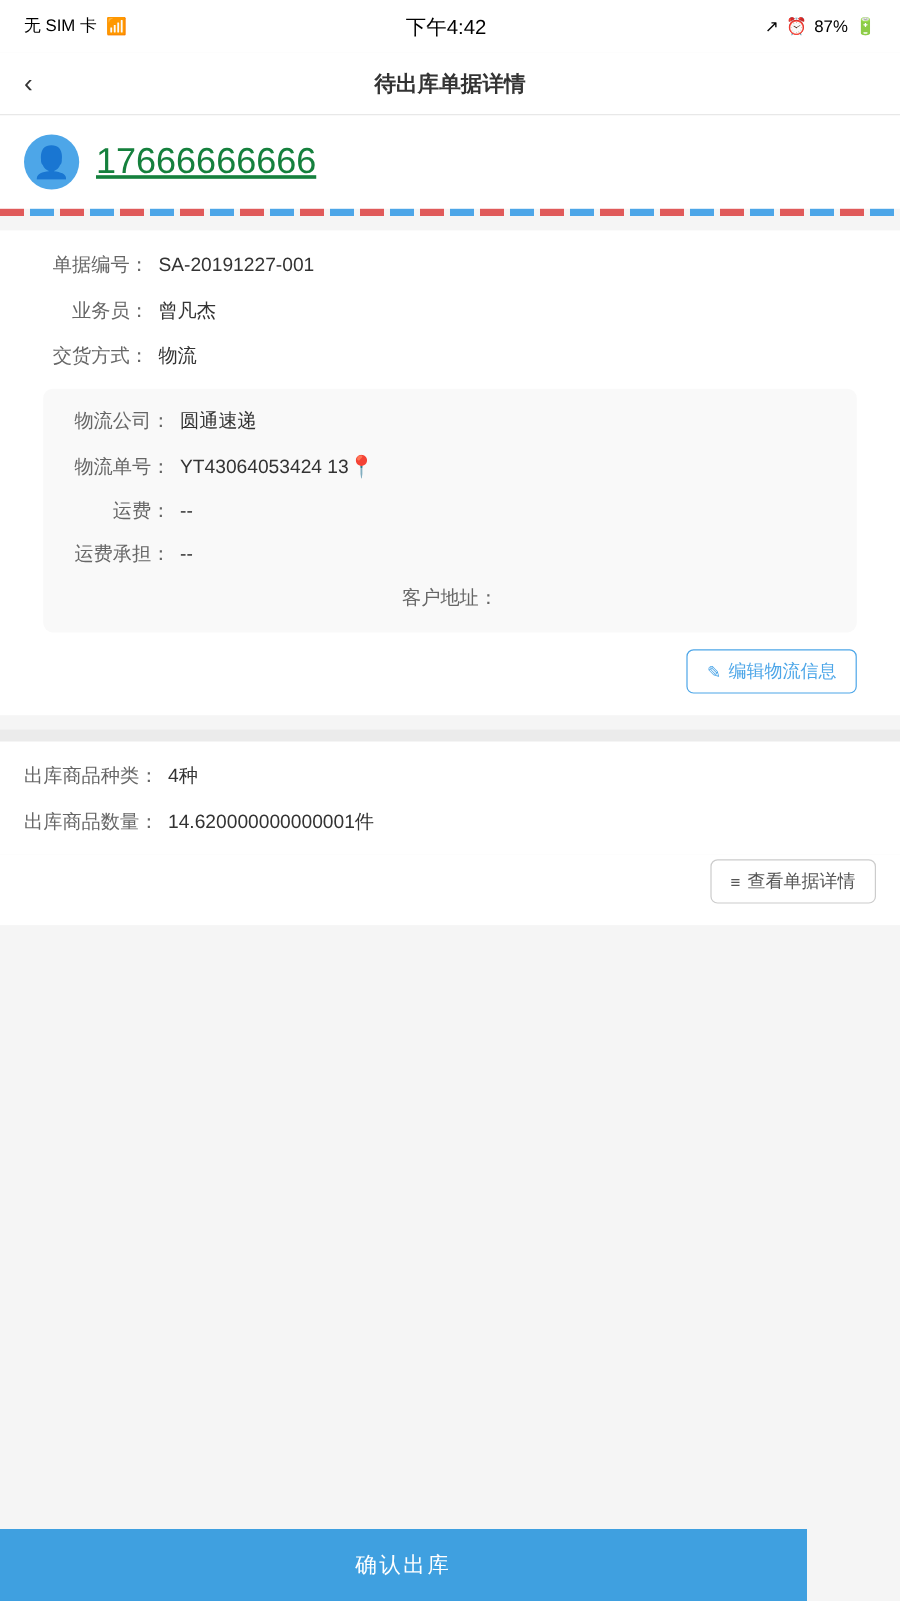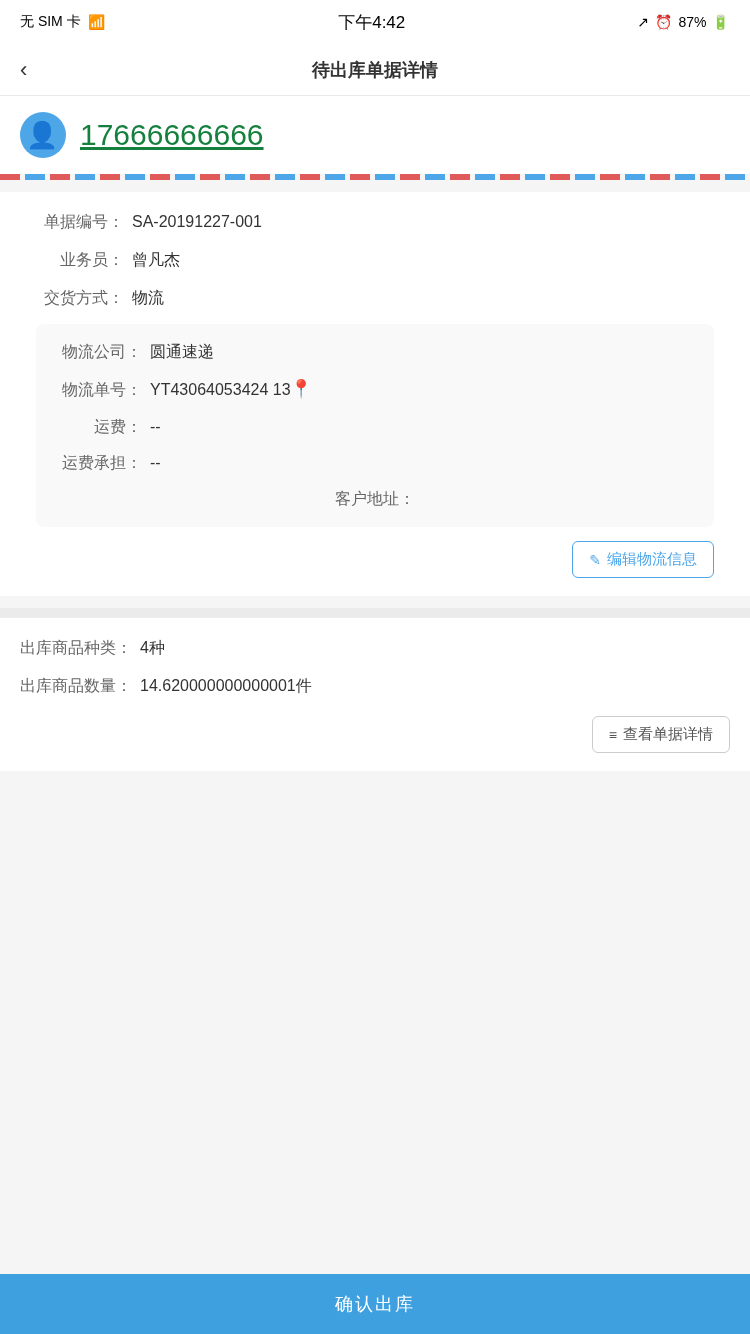--- a/index.html
+++ b/index.html
@@ -225,21 +225,21 @@
       flex: 1;
       background: #f5f5f5;
       min-height: 140px;
     }
 
     
     .confirm-bar {
       position: fixed;
       bottom: 0;
       left: 0;
-      width: 750px;
+      width: 672px;
       background: #3fa0e0;
       height: 60px;
       display: flex;
       align-items: center;
       justify-content: center;
       cursor: pointer;
     }
     .confirm-text {
       color: #fff;
       font-size: 18px;

